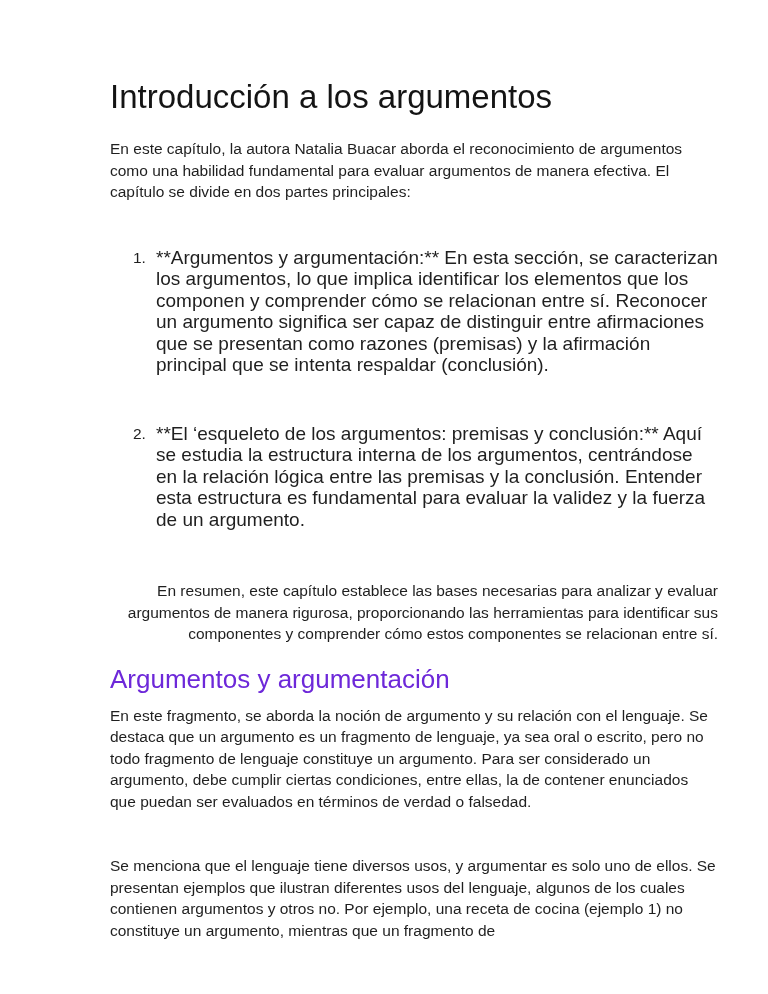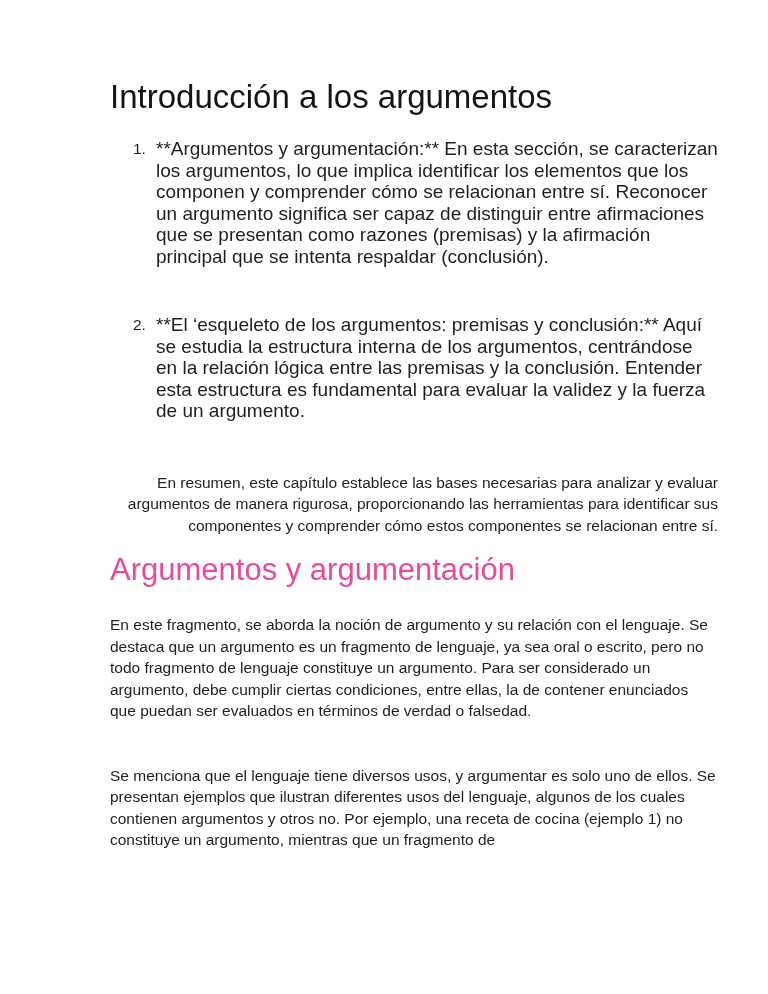--- a/index.html
+++ b/index.html
@@ -60,37 +60,38 @@
     flex: 1;
     font-size: 19px;
     line-height: 21.5px;
   }
   .summary {
     margin-top: 50px;
     margin-bottom: 16px;
     text-align: right;
   }
   .section-title {
-    font-size: 31px;
+    font-size: 26px;
     font-weight: 400;
     line-height: 36px;
-    margin: 0 0 26px 0;
-    color: #ec4899;
+    margin: 0 0 8px 0;
+    color: #6d28d9;
   }
   .sect-para-1 {
     margin-bottom: 43px;
   }
 </style>
 </head>
 <body>
 
 <div class="page">
 
   <h1 class="doc-title">Introducción a los argumentos</h1>
 
+  <p class="para intro">En este capítulo, la autora Natalia Buacar aborda el reconocimiento de argumentos como una habilidad fundamental para evaluar argumentos de manera efectiva. El capítulo se divide en dos partes principales:</p>
 
   <ol class="list">
     <li class="list-item">
       <span class="num">1.</span>
       <span class="li-text">**Argumentos y argumentación:** En esta sección, se caracterizan los argumentos, lo que implica identificar los elementos que los componen y comprender cómo se relacionan entre sí. Reconocer un argumento significa ser capaz de distinguir entre afirmaciones que se presentan como razones (premisas) y la afirmación principal que se intenta respaldar (conclusión).</span>
     </li>
     <li class="list-item">
       <span class="num">2.</span>
       <span class="li-text">**El ‘esqueleto de los argumentos: premisas y conclusión:** Aquí se estudia la estructura interna de los argumentos, centrándose en la relación lógica entre las premisas y la conclusión. Entender esta estructura es fundamental para evaluar la validez y la fuerza de un argumento.</span>
     </li>

